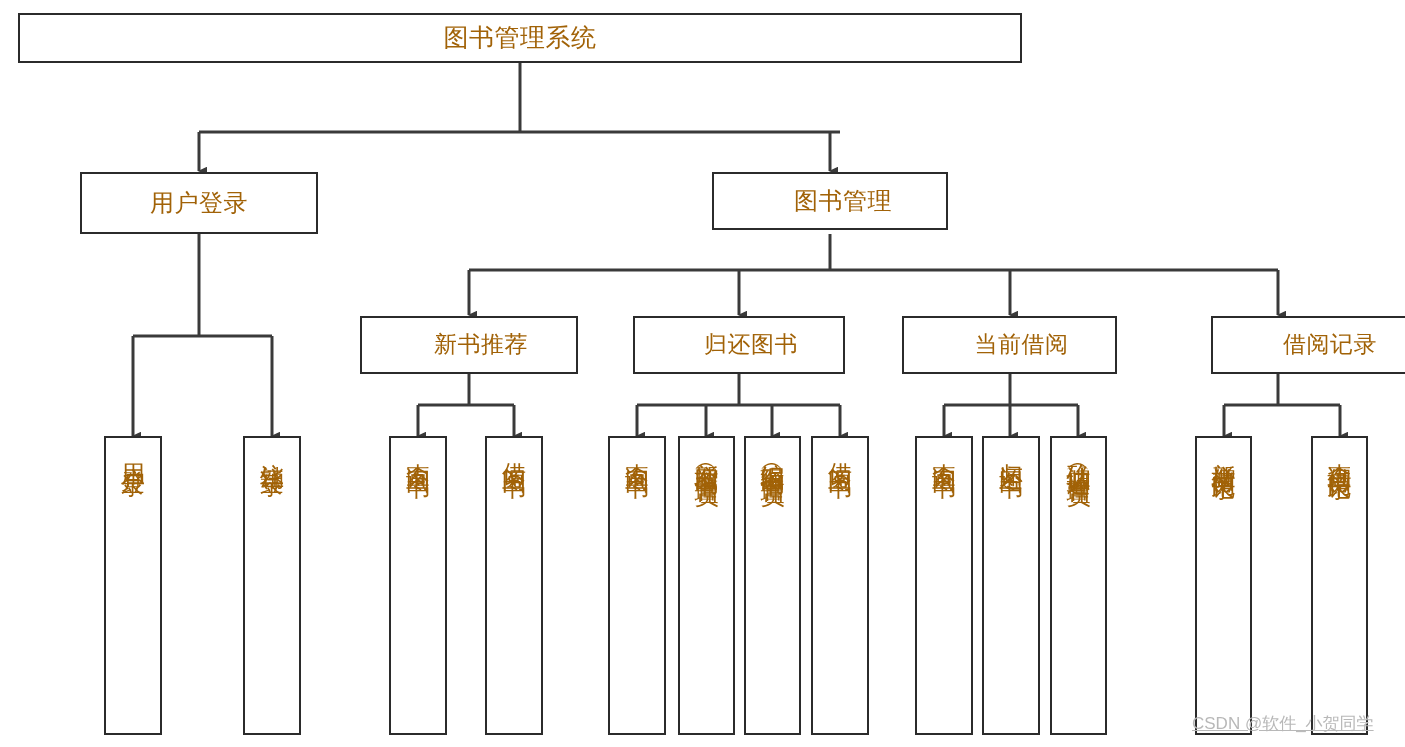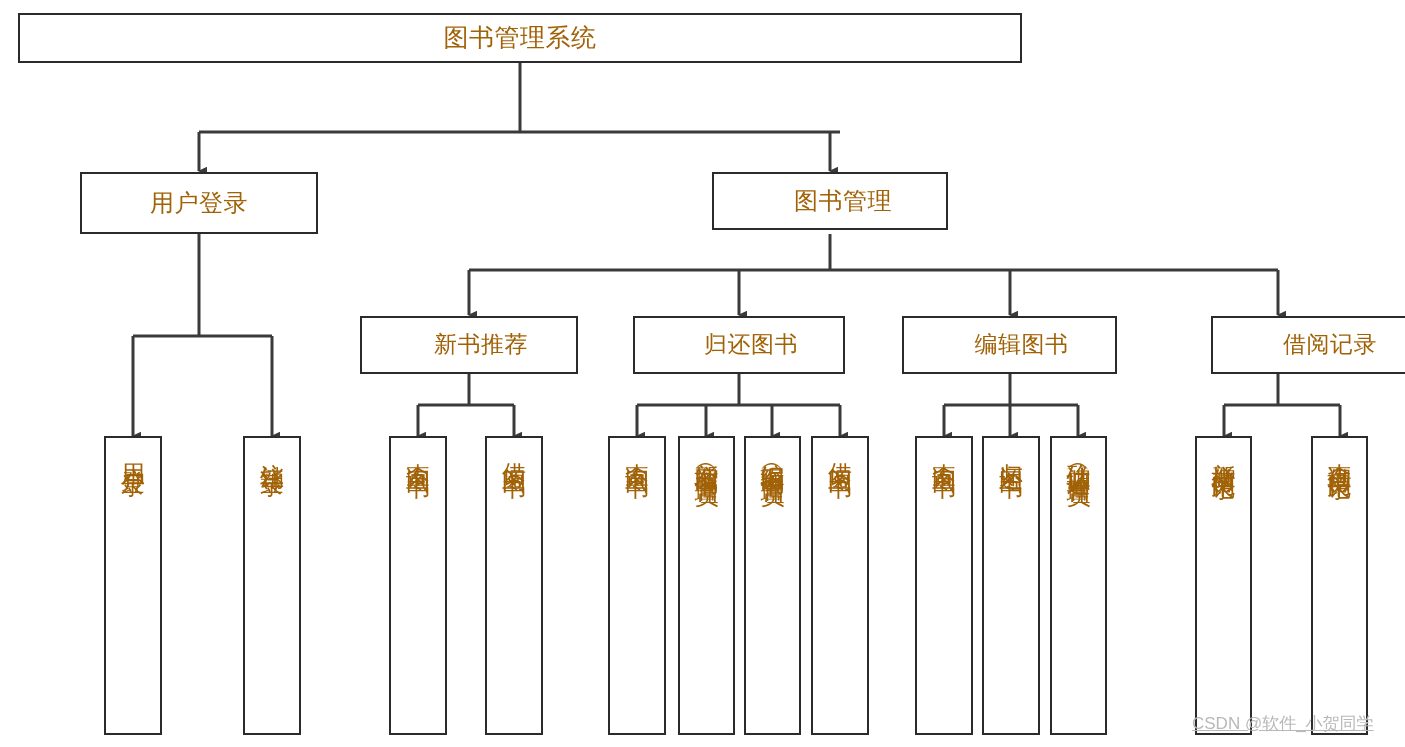--- a/index.html
+++ b/index.html
@@ -146,21 +146,21 @@
 
   <div class="node-box node-level3" style="left:360px; top:316px; width:218px; height:58px;">
     <span class="node-label">新书推荐</span>
   </div>
 
   <div class="node-box node-level3" style="left:633px; top:316px; width:212px; height:58px;">
     <span class="node-label">归还图书</span>
   </div>
 
   <div class="node-box node-level3" style="left:902px; top:316px; width:215px; height:58px;">
-    <span class="node-label">编辑图书</span>
+    <span class="node-label">当前借阅</span>
   </div>
 
   <div class="node-box node-level3" style="left:1211px; top:316px; width:214px; height:58px;">
     <span class="node-label">借阅记录</span>
   </div>
 
   <div class="node-box node-leaf" style="left:104px; top:436px; width:58px; height:299px;">
     <span class="node-label">用户登录</span>
   </div>
 

